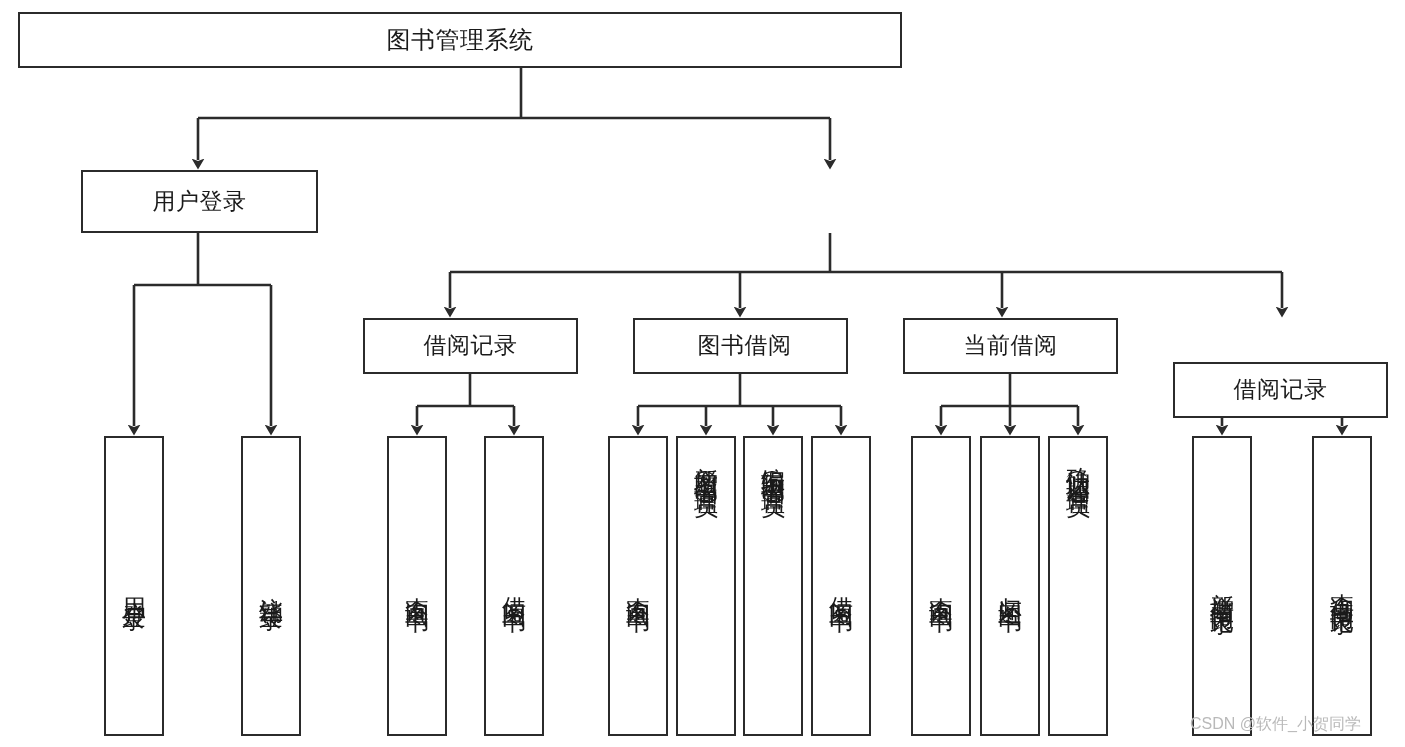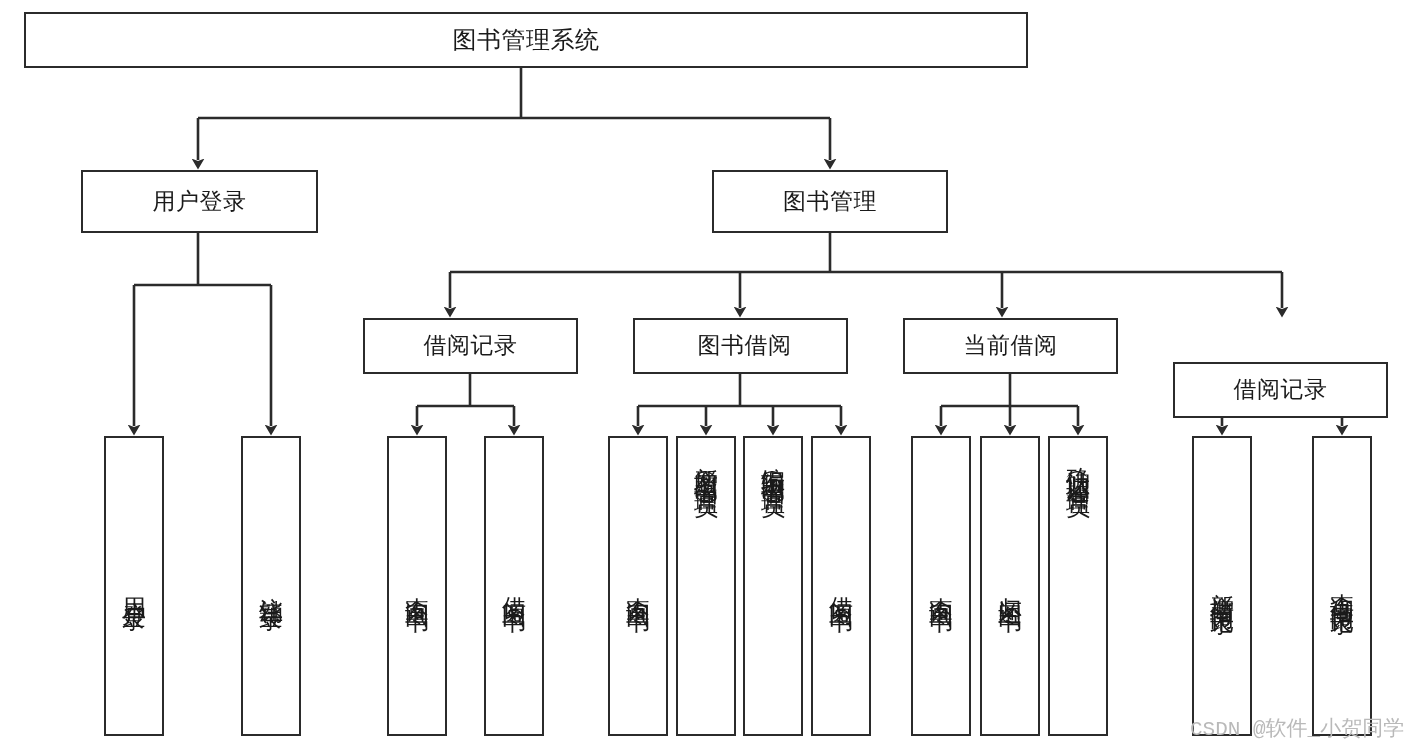--- a/index.html
+++ b/index.html
@@ -64,25 +64,25 @@
     letter-spacing: 4px;
     white-space: nowrap;
   }
   
   .node.vert.mid {
     align-items: center;
     padding-top: 0;
   }
   .watermark {
     position: absolute;
-    font-size: 21px;
+    font-size: 16px;
     color: #b9b9b9;
     white-space: nowrap;
     z-index: 3;
-    font-family: Liberation Mono, monospace;
+    font-family: Liberation Sans, sans-serif;
   }
 </style>
 </head>
 <body>
 
 <div id="canvas">
 
   <svg id="connectors" viewBox="0 0 1405 747" xmlns="http://www.w3.org/2000/svg">
     <defs>
       <marker id="arrow" markerWidth="11" markerHeight="13" refX="1.5" refY="6.5" orient="auto" markerUnits="userSpaceOnUse">
@@ -126,31 +126,28 @@
       <path d="M1010,406 L1010,426" marker-end="url(#arrow)"></path>
       <path d="M1078,406 L1078,426" marker-end="url(#arrow)"></path>
 
       <path d="M1282,374 L1282,406"></path>
       <path d="M1222,406 L1342,406"></path>
       <path d="M1222,406 L1222,426" marker-end="url(#arrow)"></path>
       <path d="M1342,406 L1342,426" marker-end="url(#arrow)"></path>
     </g>
   </svg>
 
-  <div class="node horiz root" style="left:24px; top:12px; width:1004px; height:56px;justify-content:center;">
+  <div class="node horiz root" style="left:18px; top:12px; width:884px; height:56px;justify-content:center;">
     <span class="node-label">图书管理系统</span>
   </div>
 
   <div class="node horiz" style="left:81px; top:170px; width:237px; height:63px;">
     <span class="node-label">用户登录</span>
   </div>
 
-  <div class="node horiz" style="left:712px; top:170px; width:236px; height:63px;">
-    <span class="node-label">图书管理</span>
-  </div>
 
   <div class="node horiz" style="left:363px; top:318px; width:215px; height:56px;">
     <span class="node-label">借阅记录</span>
   </div>
 
   <div class="node horiz" style="left:633px; top:318px; width:215px; height:56px;padding-left:8px;">
     <span class="node-label">图书借阅</span>
   </div>
 
   <div class="node horiz" style="left:903px; top:318px; width:215px; height:56px;">

